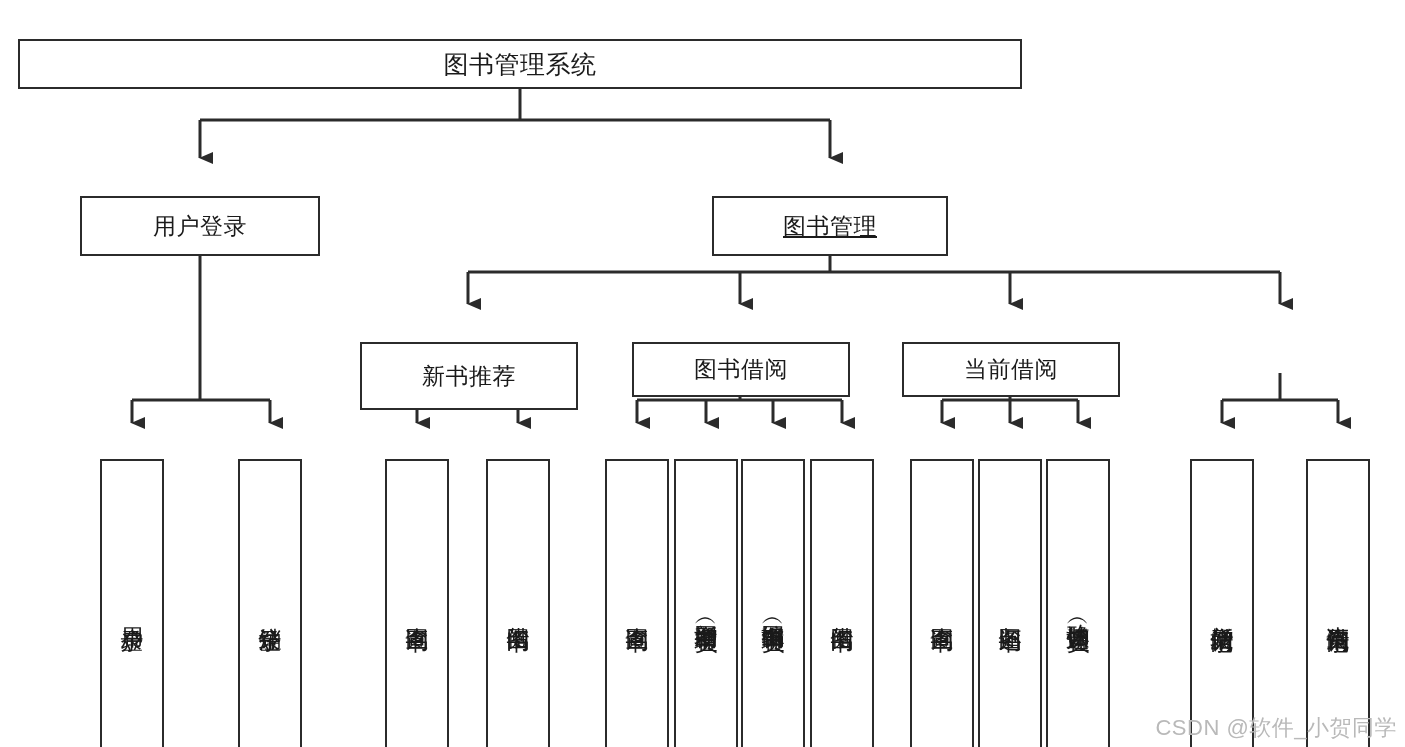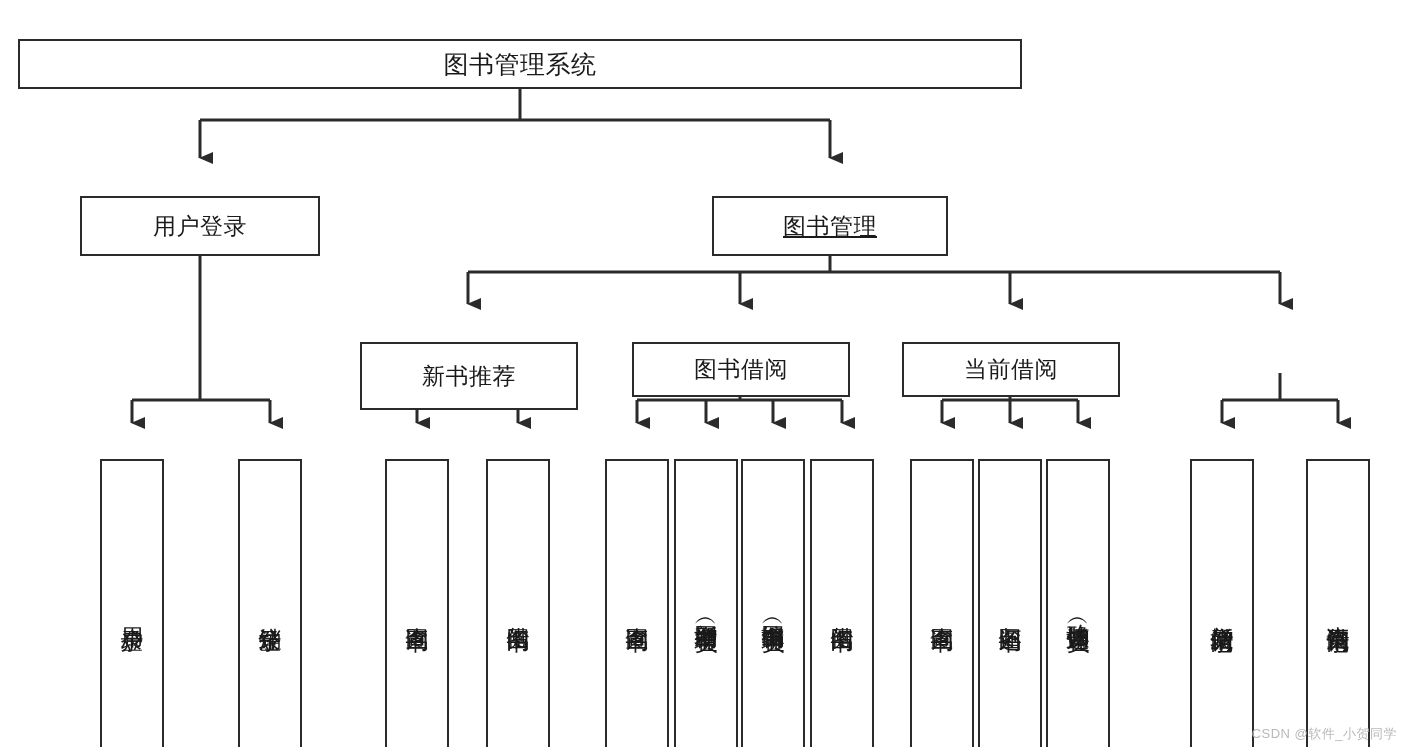--- a/index.html
+++ b/index.html
@@ -56,21 +56,21 @@
   .node.vert > span {
     writing-mode: vertical-rl;
     text-orientation: upright;
     display: block;
     white-space: normal;
   }
   .watermark {
     position: absolute;
     right: 8px;
     bottom: 4px;
-    font-size: 13px;
+    font-size: 22px;
     color: #b9b9b9;
     letter-spacing: 0.5px;
     white-space: nowrap;
   }
 </style>
 </head>
 <body>
 
 <div id="canvas">
 

